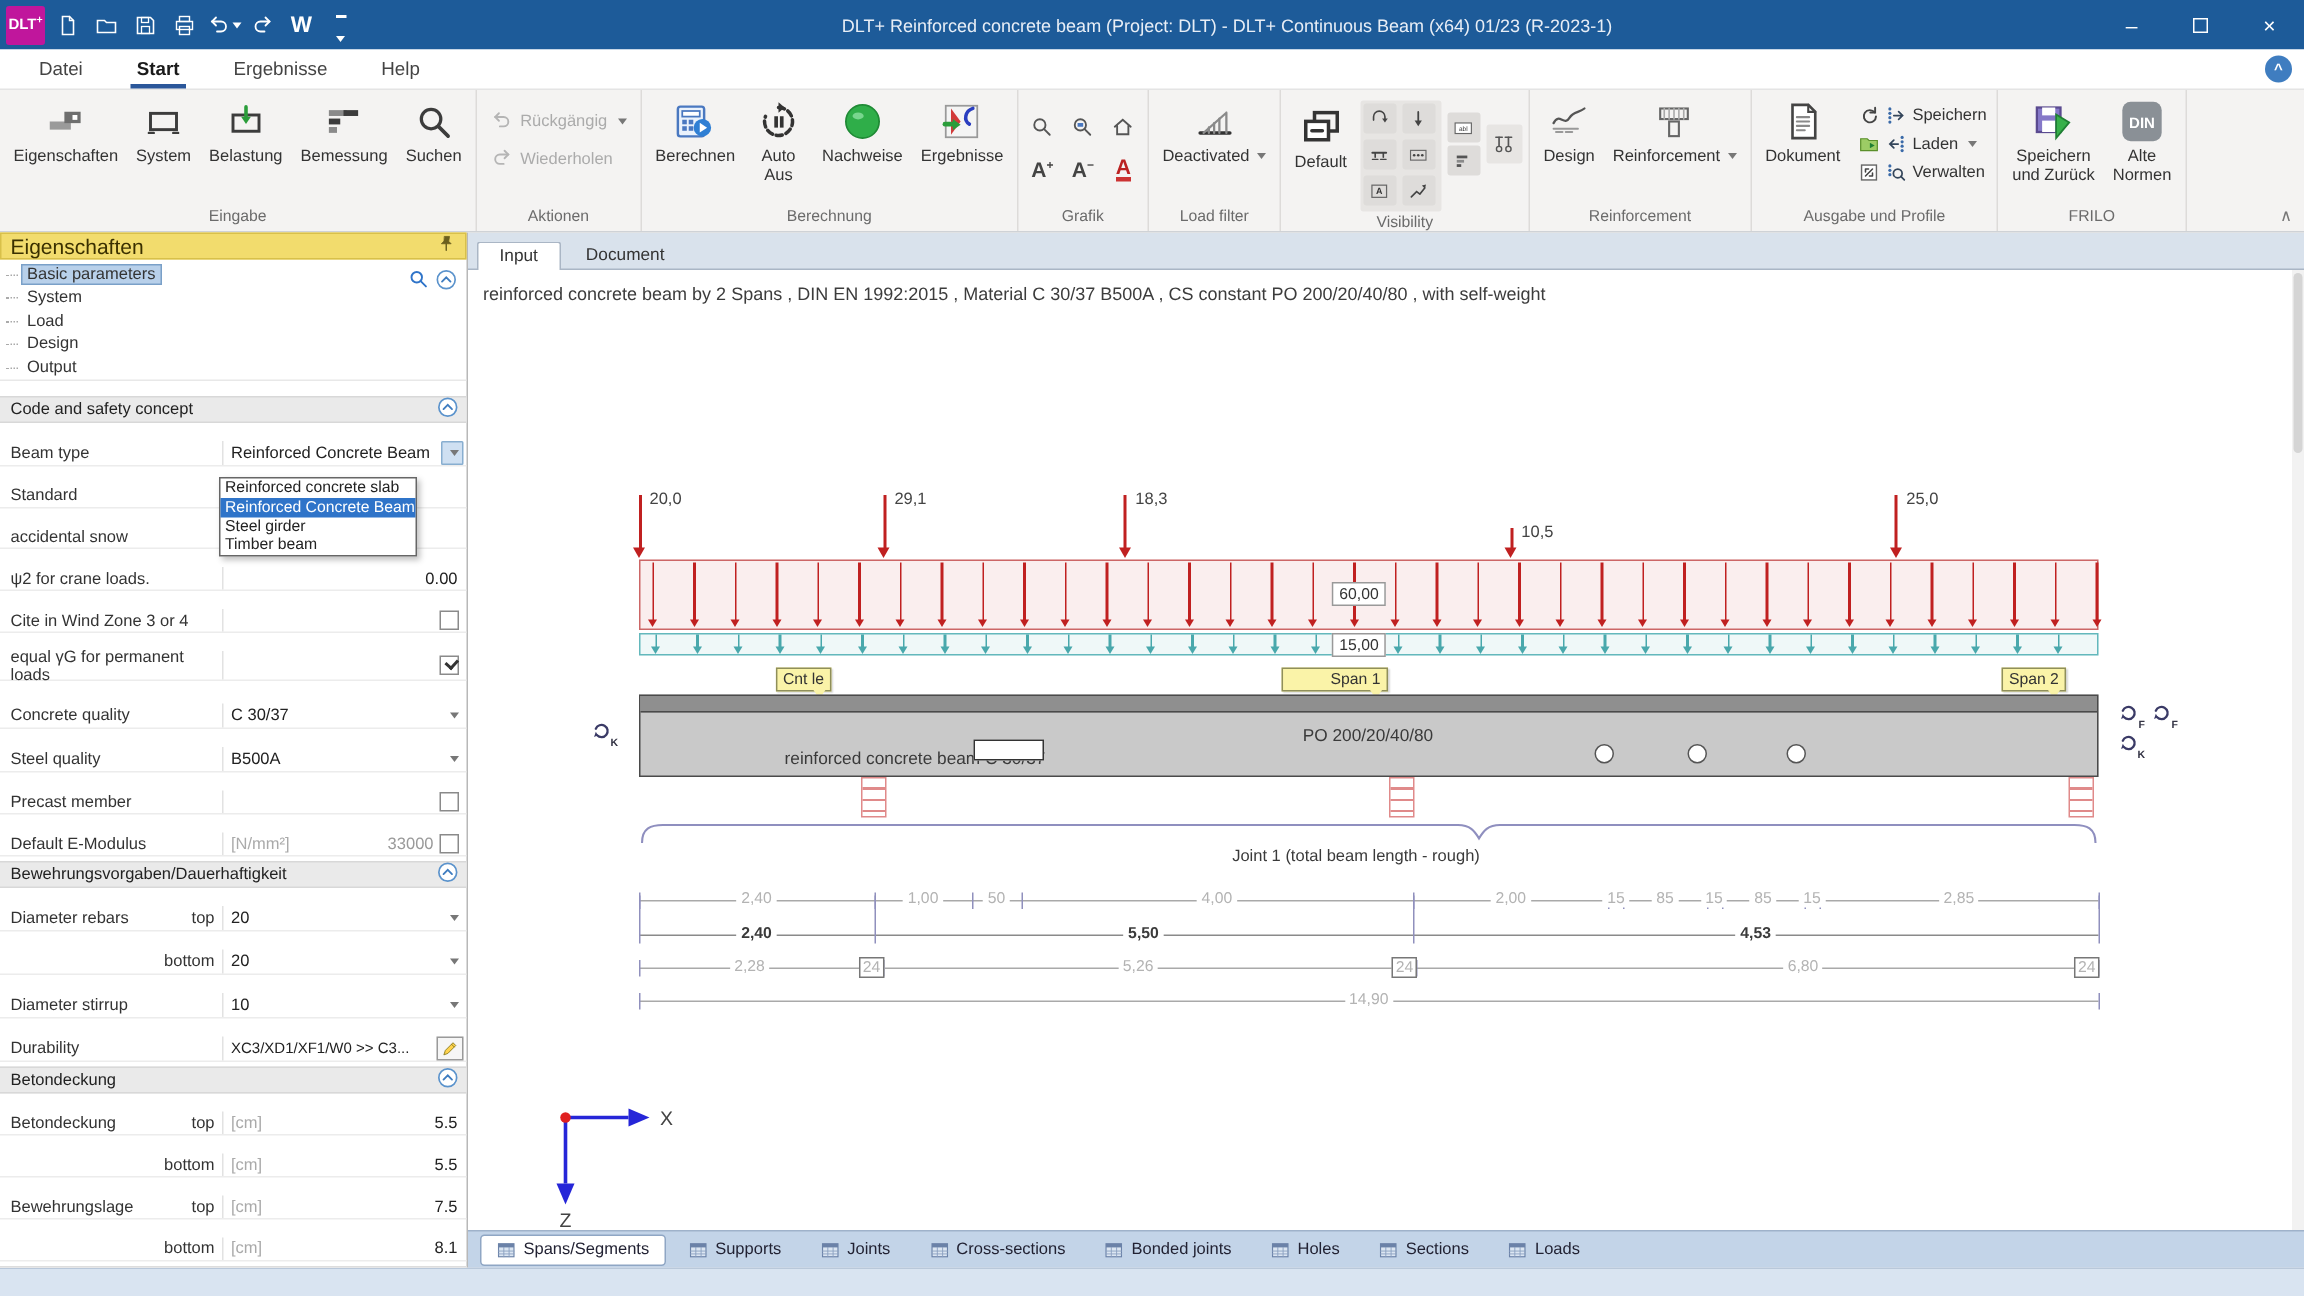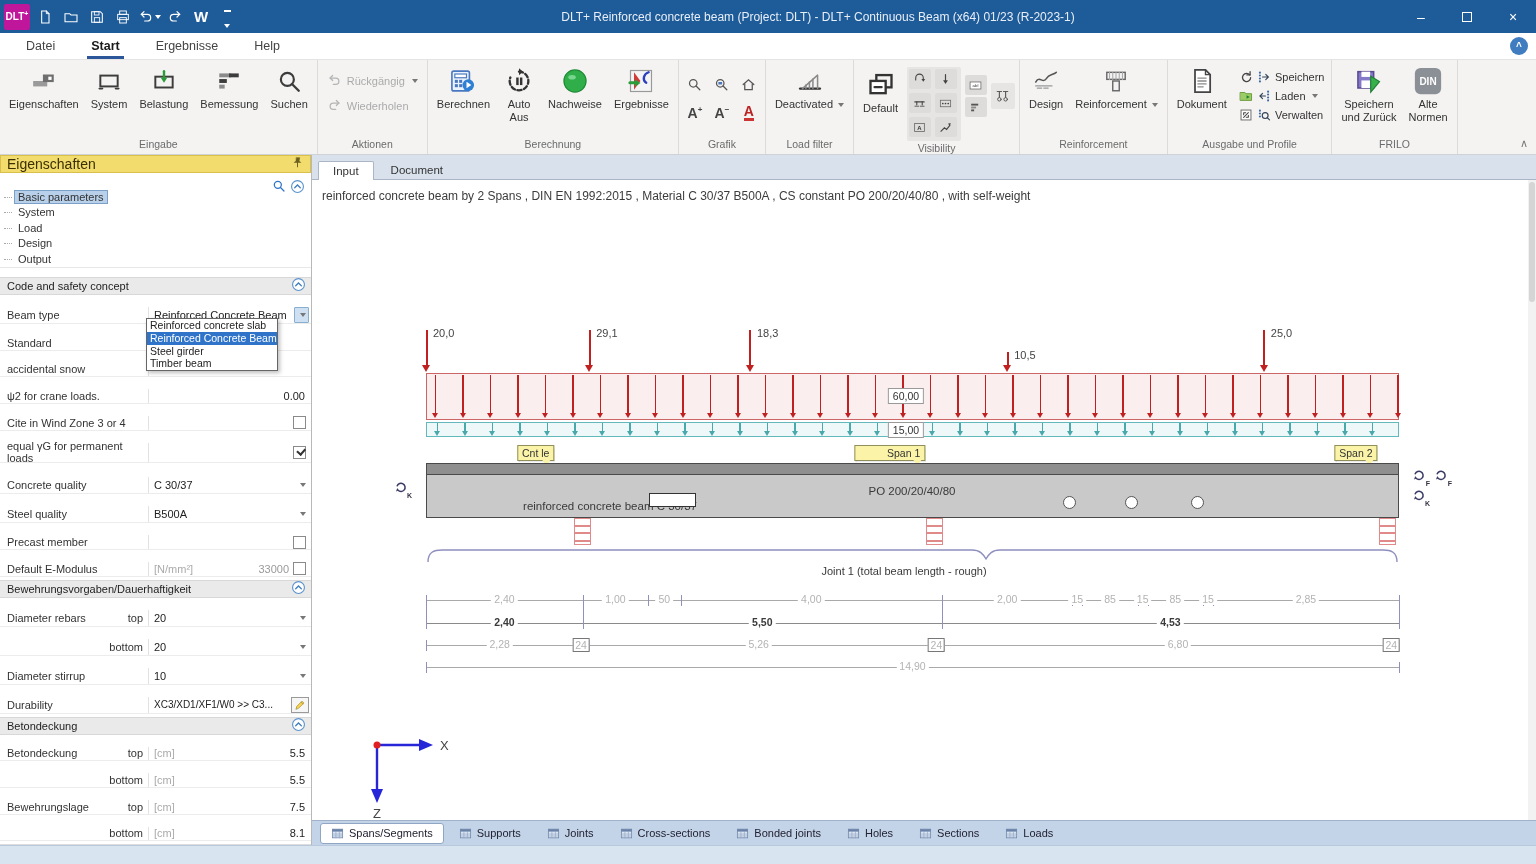--- a/index.html
+++ b/index.html
@@ -57,21 +57,21 @@
   .ocol { display:flex; flex-direction:column; gap:3px; padding-top:6px; }
   .orow { display:flex; align-items:center; gap:4px; font-size:11px; color:#333; padding:1px 3px; border-radius:2px; }
   .ribbon-collapse { position:absolute; right:8px; bottom:4px; color:#777; font-size:11px; }
 
   
   .content { display:flex; flex:1 1 auto; min-height:0; }
 
   
   .leftpanel { width:312px; flex:0 0 auto; background:#fff; border-right:1px solid #b8b8b8; display:flex; flex-direction:column; position:relative; font-size:11px; }
   .pp-header { height:21px; background:#f2dc6d; border:1px solid #d8c04a; display:flex; align-items:flex-start; padding:0 6px; font-size:14px; color:#3a3000; justify-content:space-between; }
-  .pp-tree { position:relative; height:99px; border-bottom:1px solid #e8e8e8; padding-top:16px; }
+  .pp-tree { position:relative; height:99px; border-bottom:1px solid #e8e8e8; padding-top:2px; }
   .titem { height:15.5px; display:flex; align-items:center; padding-left:14px; color:#333; position:relative; }
   .titem .guide { position:absolute; left:4px; top:50%; width:8px; border-top:1px dotted #aaa; }
   .titem .tlab { padding:0 3px; border:1px solid transparent; }
   .titem.selected .tlab { background:#b8d0ea; border-color:#7aa0c8; }
   .tree-icons { position:absolute; right:6px; top:6px; display:flex; gap:4px; }
   .psec-header { height:18px; background:#eaeaea; border-top:1px solid #d8d8d8; border-bottom:1px solid #d8d8d8; display:flex; align-items:center; justify-content:space-between; padding:0 5px 0 7px; color:#222; }
   .prow { height:20px; display:flex; border-bottom:1px solid #ececec; align-items:stretch;margin-top:12px; }
   .plab { width:148px; flex:0 0 auto; display:flex; align-items:center; justify-content:space-between; padding:0 5px 0 7px; color:#333; }
   .plab-sub { color:#333; }
   .pval { flex:1; border-left:1px solid #e2e2e2; display:flex; align-items:center; padding:0 2px 0 5px; position:relative; }
@@ -1338,21 +1338,21 @@
           <div class="dimtick" style="left: 114px; top: 460px; height: 11px;"></div>
           <div class="dimtick" style="left: 261.307px; top: 460px; height: 11px;"></div>
           <div class="dimlab gray" style="left: 187.653px; top: 458px;">2,28</div>
           <div class="dimtick" style="left: 276.813px; top: 460px; height: 11px;"></div>
           <div class="dimlab gray boxed" style="left: 269.06px; top: 458px;">24</div>
           <div class="dimtick" style="left: 616.652px; top: 460px; height: 11px;"></div>
           <div class="dimlab gray" style="left: 446.732px; top: 458px;">5,26</div>
           <div class="dimtick" style="left: 632.158px; top: 460px; height: 11px;"></div>
           <div class="dimlab gray boxed" style="left: 624.405px; top: 458px;">24</div>
           <div class="dimtick" style="left: 1071.49px; top: 460px; height: 11px;"></div>
-          <div class="dimlab gray" style="left: 866px; top: 458px;">6,80</div>
+          <div class="dimlab gray" style="left: 890px; top: 458px;">6,80</div>
           <div class="dimtick" style="left: 1087px; top: 460px; height: 11px;"></div>
           <div class="dimlab gray boxed" style="left: 1079.25px; top: 458px;">24</div>
           <div class="dimline" style="left: 114px; top: 487px; width: 973px;"></div>
           <div class="dimtick" style="left: 114px; top: 482px; height: 11px;"></div>
           <div class="dimtick" style="left: 1087px; top: 482px; height: 11px;"></div>
           <div class="dimlab gray" style="left: 600.5px; top: 480px;">14,90</div>
           <div class="abs" style="left: 40px; top: 545px; width: 100px; height: 95px;"><svg width="100" height="95" viewBox="0 0 100 95" fill="none">
               <path d="M25 20h42" stroke="#2626d8" stroke-width="2.4"></path>
               <path d="M67 14l14 6-14 6z" fill="#2626d8"></path>
               <path d="M25 20v44" stroke="#2626d8" stroke-width="2.4"></path>

